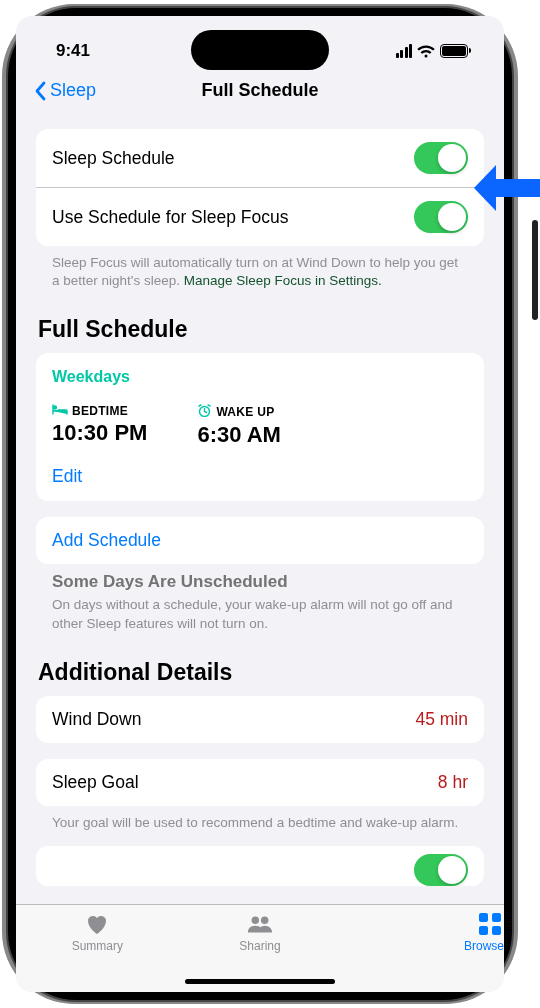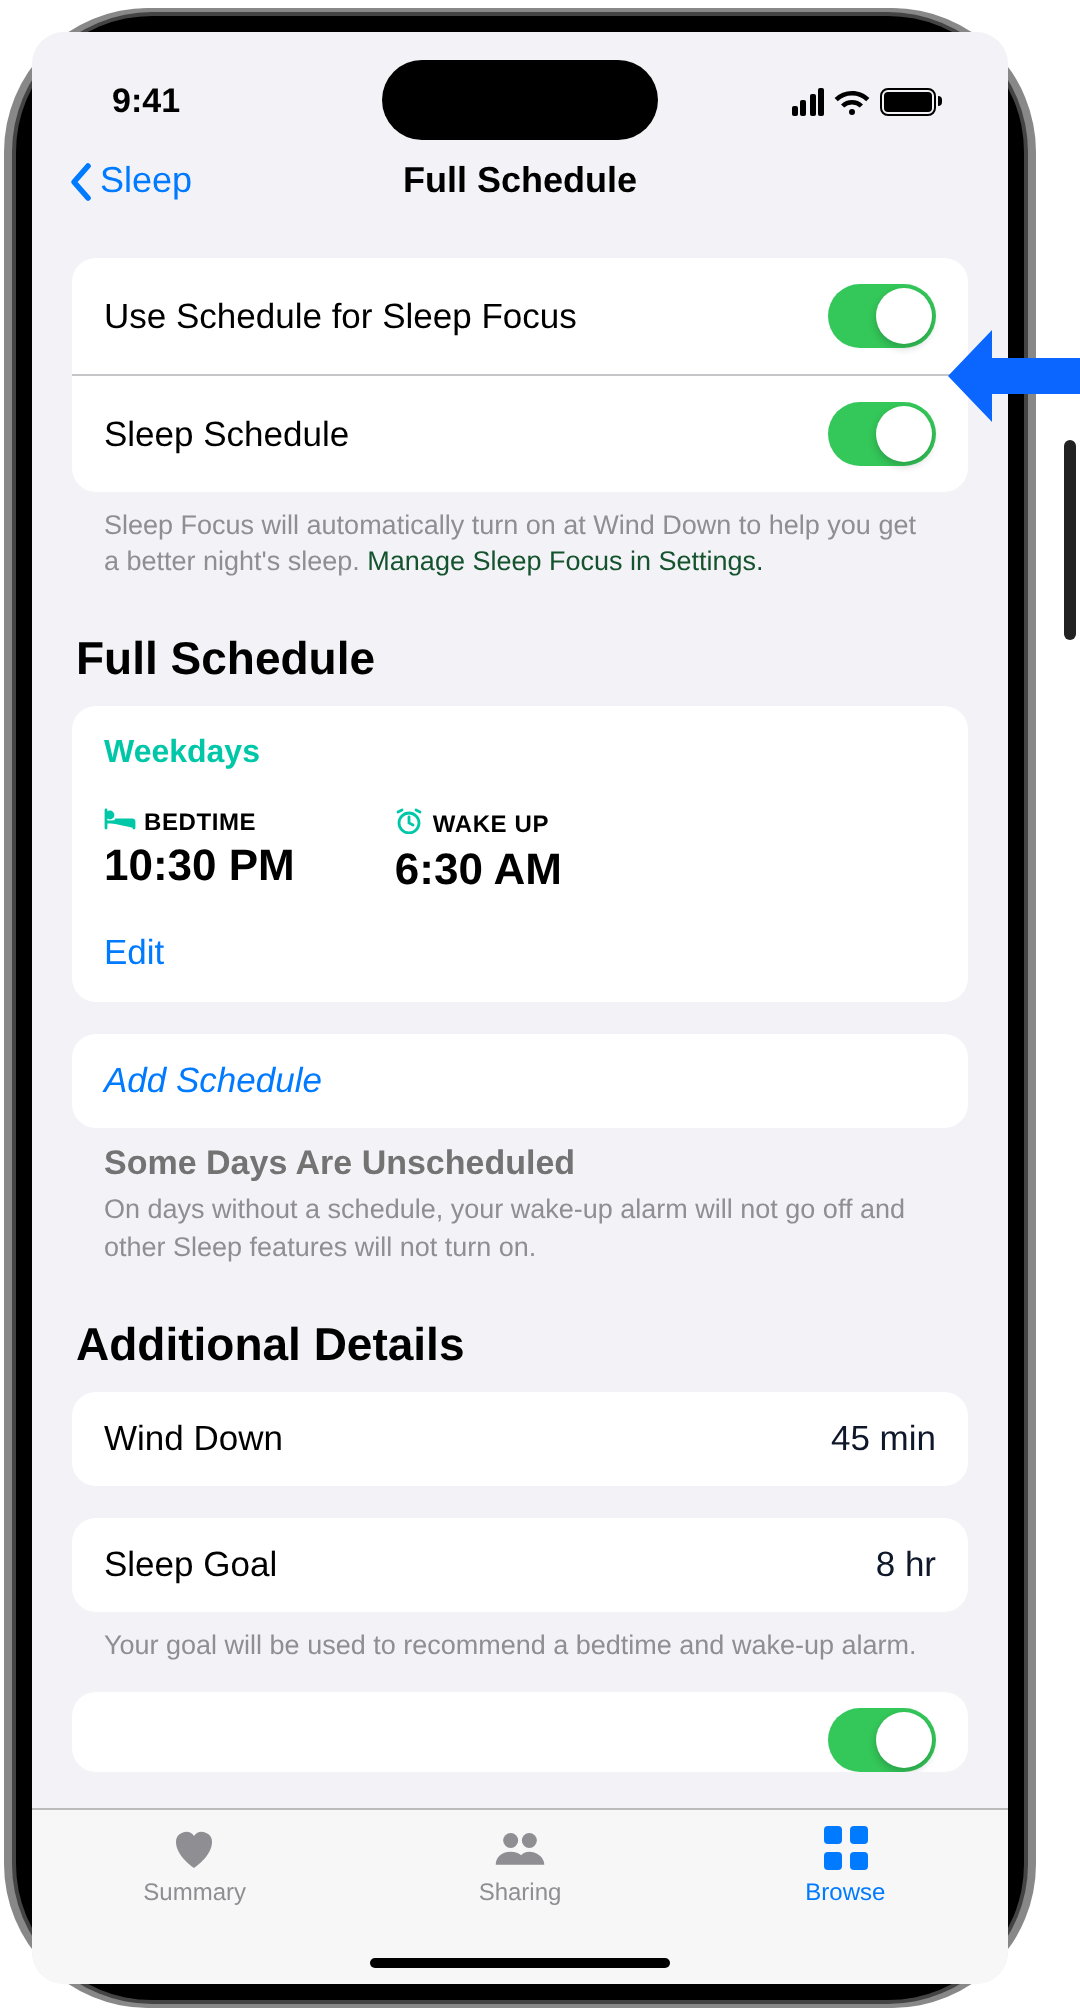--- a/index.html
+++ b/index.html
@@ -33,21 +33,21 @@
     .back-chevron { width: 12px; height: 20px; }
     .nav-title { position: absolute; left: 50%; transform: translateX(-50%); font-size: 18px; font-weight: 600; }
     
     
     .content { padding: 0 20px; height: 790px; overflow: hidden; }
     
     .card { background: #fff; border-radius: 12px; overflow: hidden; }
     .row { display: flex; align-items: center; justify-content: space-between; padding: 13px 16px; }
     .row + .row { border-top: 0.5px solid #c6c6c8; }
     .row-label { font-size: 17.5px; }
-    .row-value { font-size: 17.5px; color: #0f172a; }
+    .row-value { font-size: 17.5px; color: #b91c1c; }
     
     
     .toggle { width: 54px; height: 32px; background: #34c759; border-radius: 16px; position: relative; }
     .toggle::after { content: ''; position: absolute; right: 2px; top: 2px; width: 28px; height: 28px; background: #fff; border-radius: 50%; box-shadow: 0 2px 4px rgba(0,0,0,0.2); }
     
     .footer-text { font-size: 13.5px; color: #8e8e93; padding: 8px 16px 0; line-height: 1.35; }
     .footer-text a { color: #14532d; text-decoration: none; }
     
     .section-header { font-size: 23px; font-weight: 700; padding: 26px 2px 10px; }
     
@@ -55,29 +55,29 @@
     .schedule-title { color: #00c7a7; font-size: 16px; font-weight: 600; margin-bottom: 18px; }
     .time-row { display: flex; gap: 50px; }
     .time-block { }
     .time-label { font-size: 12px; font-weight: 700; letter-spacing: 0.3px; display: flex; align-items: center; gap: 4px; }
     .bed-icon { color: #00c7a7; }
     .alarm-icon { color: #00c7a7; }
     .time-value { font-size: 22px; font-weight: 700; margin-top: 2px; }
     .edit-link { color: #007aff; font-size: 17.5px; margin-top: 18px; display: inline-block; }
     
     .add-card { background: #fff; border-radius: 12px; padding: 13px 16px; margin-top: 16px; }
-    .add-link { color: #007aff; font-size: 17.5px; font-style: italic; }
+    .add-link { color: #007aff; font-size: 17.5px; }
     .add-footer-title { font-size: 17px; font-weight: 600; color: #737373; padding: 8px 16px 2px; }
     
     .spacer-16 { height: 16px; }
     
     
     .tabbar { position: absolute; bottom: 0; left: 0; right: 0; height: 88px; background: rgba(247,247,247,0.94); border-top: 0.5px solid #bbb; display: flex; backdrop-filter: blur(20px); }
     .tab { flex: 1; display: flex; flex-direction: column; align-items: center; padding-top: 7px; gap: 3px; color: #8e8e93; font-size: 12px; }
-    .tab.active { color: #007aff; }
+    .tab.active { color: #007aff; align-items: flex-end; }
     .tab-icon { width: 28px; height: 24px; display: flex; align-items: center; justify-content: center; }
     
     .home-indicator { position: absolute; bottom: 8px; left: 50%; transform: translateX(-50%); width: 150px; height: 5px; background: #000; border-radius: 3px; }
     
     
     .ext-arrow { position: absolute; top: 165px; right: -4px; z-index: 20; }
   </style>
 </head>
 <body>
 
@@ -116,25 +116,25 @@
         <span>Sleep</span>
       </div>
       <div class="nav-title">Full Schedule</div>
     </div>
 
     <div class="content">
 
       <div class="spacer-16"></div>
       <div class="card">
         <div class="row">
+          <span class="row-label">Sleep Schedule</span>
+          <div class="toggle"></div>
+        </div>
+        <div class="row">
           <span class="row-label">Use Schedule for Sleep Focus</span>
-          <div class="toggle"></div>
-        </div>
-        <div class="row">
-          <span class="row-label">Sleep Schedule</span>
           <div class="toggle"></div>
         </div>
       </div>
       <div class="footer-text">
         <span>Sleep Focus will automatically turn on at Wind Down to help you get a better night's sleep. </span><a href="#">Manage Sleep Focus in Settings.</a>
       </div>
 
       <div class="section-header">Full Schedule</div>
       <div class="schedule-card">
         <div class="schedule-title">Weekdays</div>

